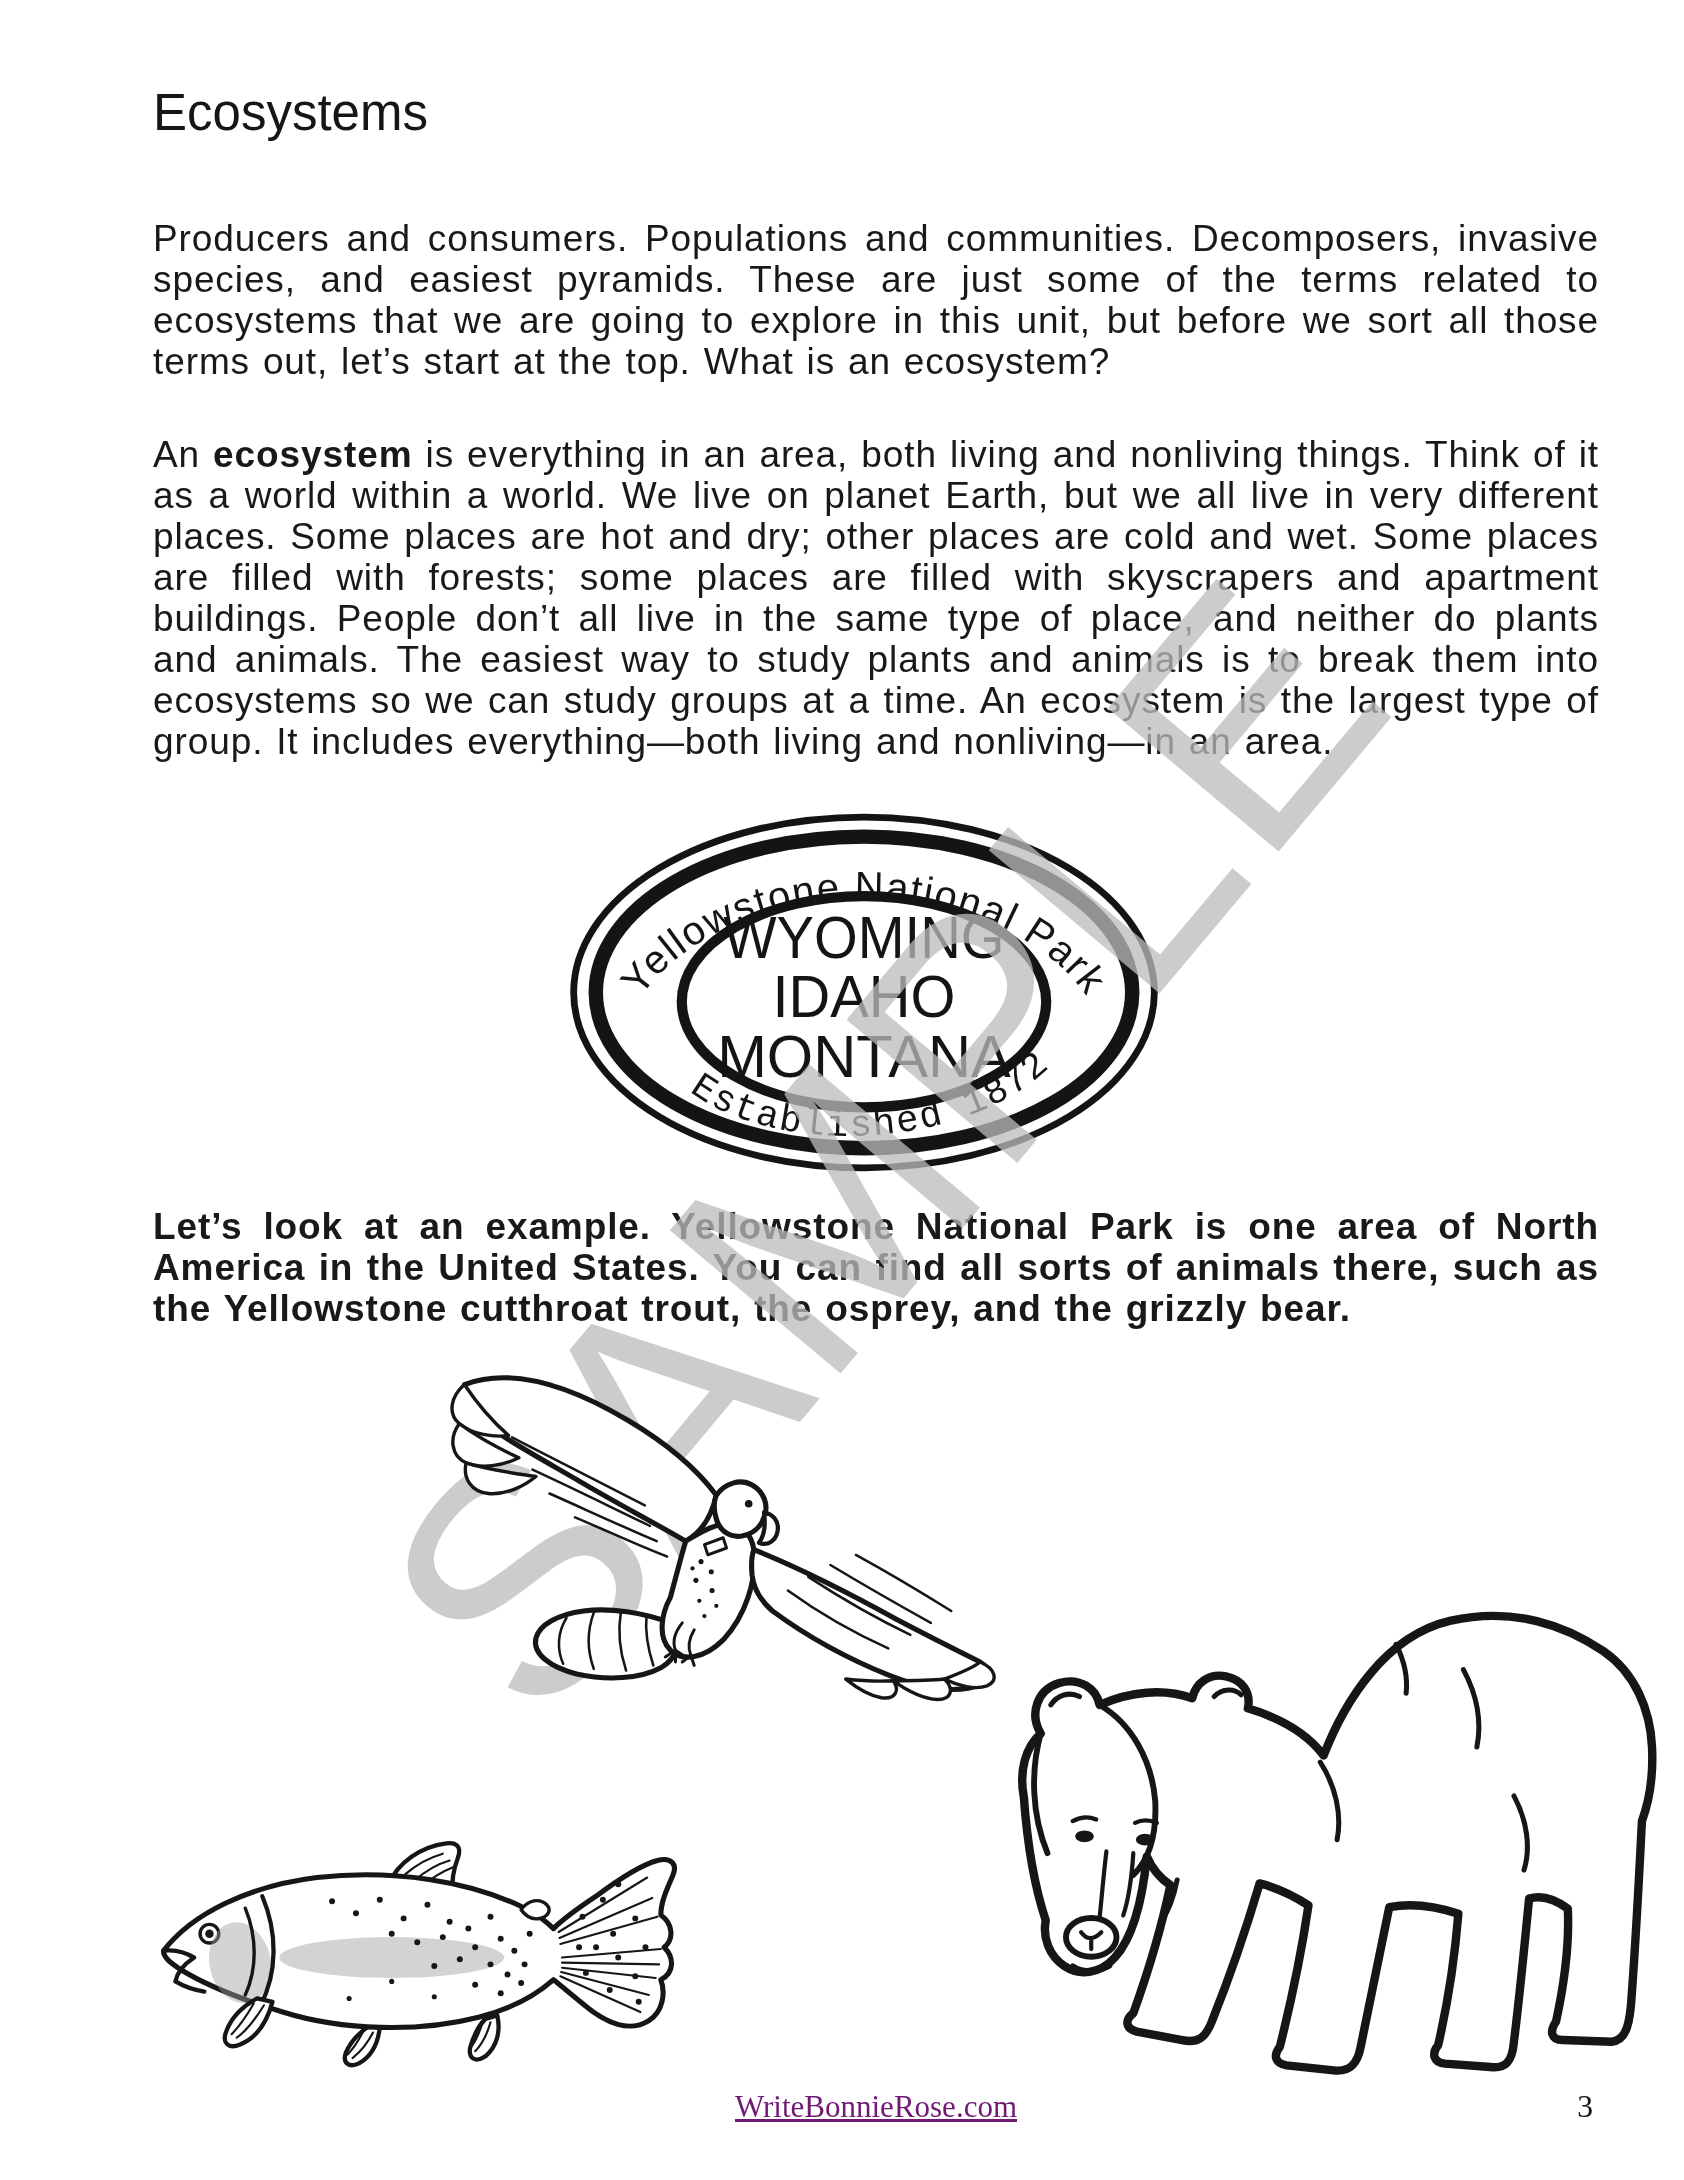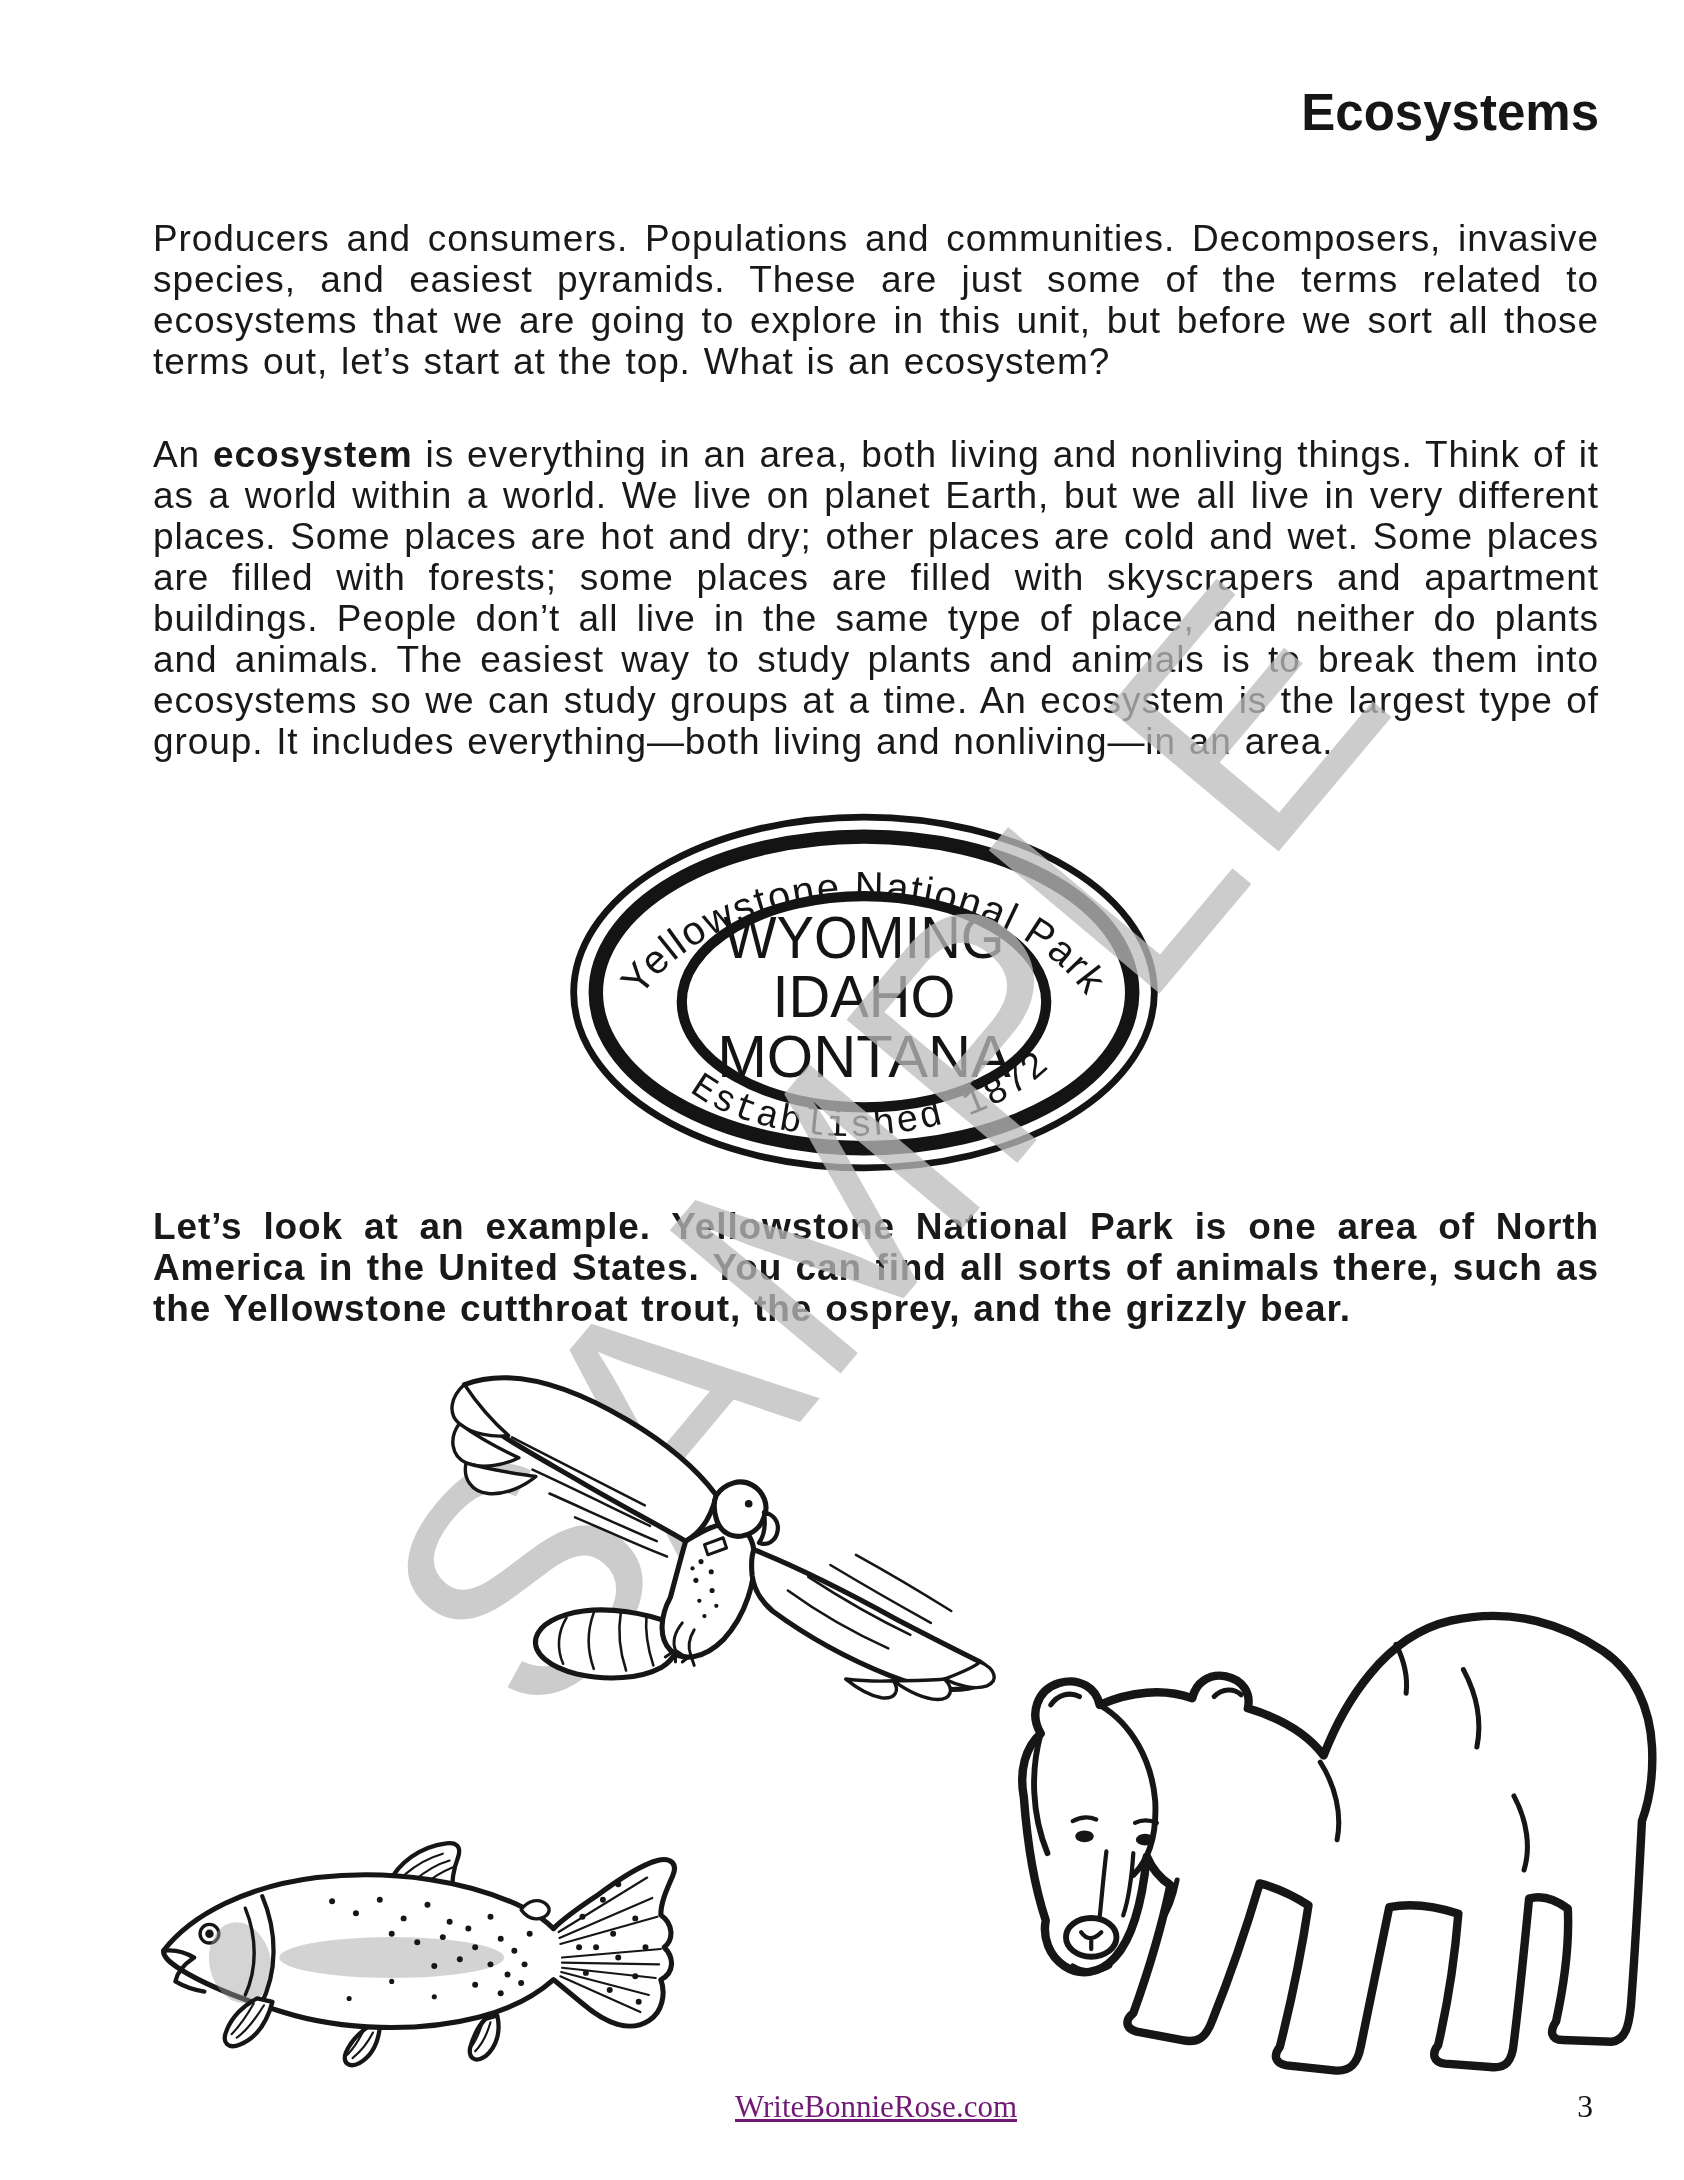--- a/index.html
+++ b/index.html
@@ -2,21 +2,21 @@
 <html style="font-size:13.6px"><head>
 <meta charset="utf-8">
 <style>
   html,body{margin:0;padding:0;background:#e8e8e8;}
   .page{
     position:relative; width:1685px; height:2181px; background:#ffffff;
     font-family:"Liberation Sans", sans-serif; color:#161616; overflow:hidden;
   }
   .title{
     position:absolute; left:153px; top:83px; width:1446px;
-    font-size:51px; font-weight:700; text-align:right; color:#161616;
+    font-size:51px; font-weight:400; text-align:left; color:#161616;
   }
   .para{
     position:absolute; left:153px; width:1446px;
     font-size:37px; line-height:41px; letter-spacing:0.9px; word-spacing:1.7px;
     text-align:justify; color:#191919;
   }
   .p1{top:181px;}
   .p2{top:397px;}
   .p3{top:1169px;font-weight:bold;}
   .para b{font-weight:700;}

